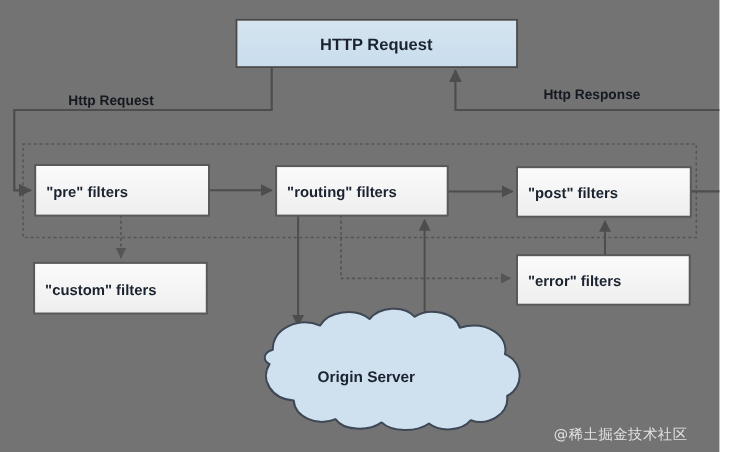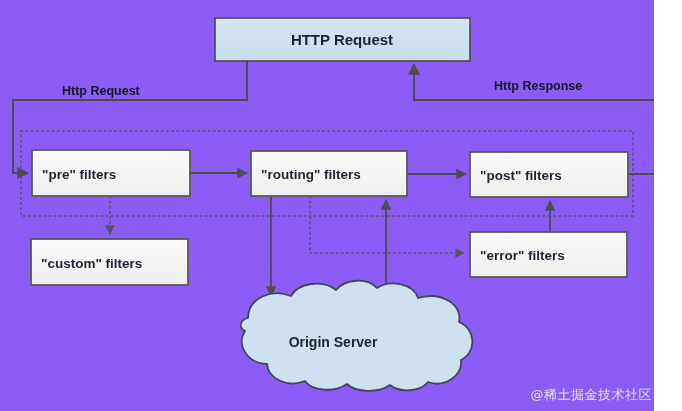--- a/index.html
+++ b/index.html
@@ -4,21 +4,21 @@
 <style>
   html, body {
     margin: 0;
     padding: 0;
     background: #ffffff;
   }
   #canvas {
     position: relative;
     width: 654px;
     height: 411px;
-    background: #8b5cf6;
+    background: #737373;
     font-family: "Liberation Sans", sans-serif;
     overflow: hidden;
   }
   #diagram-svg {
     position: absolute;
     left: 0;
     top: 0;
     width: 682px;
     height: 411px;
   }
@@ -28,21 +28,21 @@
     fill: #1b2330;
   }
   .edge-label {
     font-family: "Liberation Sans", sans-serif;
     font-weight: bold;
     font-size: 12.5px;
     fill: #14181f;
   }
   .watermark-text {
     position: absolute;
-    right: 2px;
+    right: 29px;
     bottom: 7px;
     font-family: "DejaVu Sans", sans-serif;
     font-size: 13px;
     color: #e2e2e2;
     letter-spacing: 0.5px;
     user-select: none;
     margin-left: 32px;
   }
 </style>
 </head>

